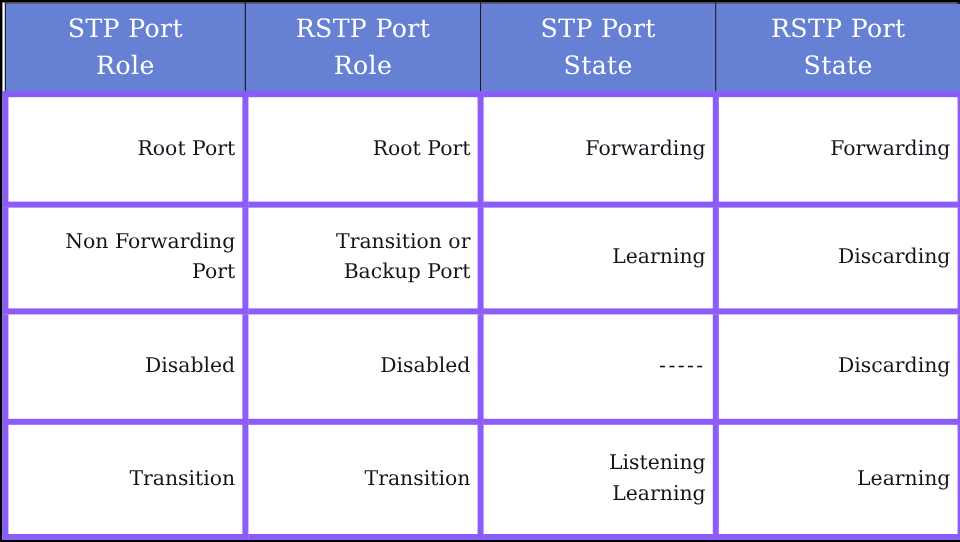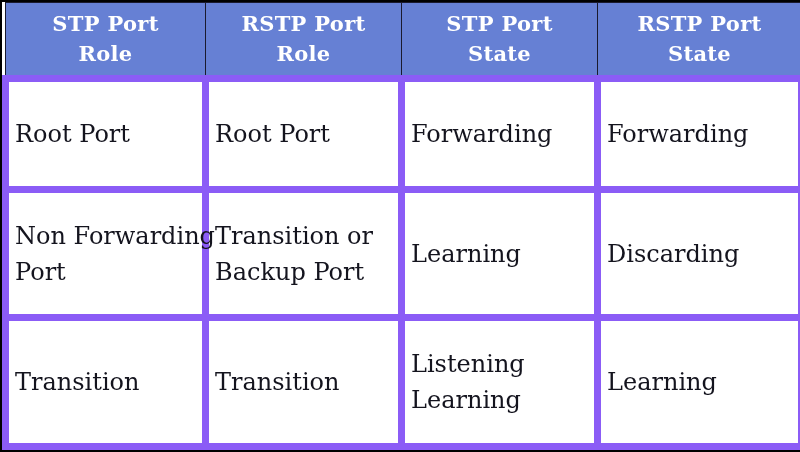--- a/index.html
+++ b/index.html
@@ -35,39 +35,39 @@
   table.stp-table col.c4 { width: 204px; }
 
   thead tr.header-row {
     background: #6680d4;
     height: 76px;
   }
 
   thead th {
     border: 1px solid #1a1a2e;
     color: #ffffff;
-    font-weight: bold;
+    font-weight: normal;
     font-size: 21px;
     line-height: 1.45;
     text-align: center;
     vertical-align: middle;
     padding: 4px 6px;
     letter-spacing: 0.3px;
   }
 
   thead th .hdr-line {
     display: block;
   }
 
   tbody td {
-    border: 7px solid #8b5cf6;
+    border: 5px solid #8b5cf6;
     color: #14141e;
-    font-size: 24px;
+    font-size: 17px;
     line-height: 1.5;
-    text-align: left;
+    text-align: right;
     vertical-align: middle;
     padding: 4px 6px;
     background: #ffffff;
   }
 
   tbody td .cell-line {
     display: block;
     white-space: nowrap;
   }
 
@@ -140,20 +140,34 @@
           <span class="cell-line">Backup Port</span>
         </td>
         <td>
           <span class="cell-line">Learning</span>
         </td>
         <td>
           <span class="cell-line">Discarding</span>
         </td>
       </tr>
 
+      <tr class="r4">
+        <td>
+          <span class="cell-line">Disabled</span>
+        </td>
+        <td>
+          <span class="cell-line">Disabled</span>
+        </td>
+        <td class="dash-cell">
+          <span class="cell-line">-----</span>
+        </td>
+        <td>
+          <span class="cell-line">Discarding</span>
+        </td>
+      </tr>
 
       <tr class="r5">
         <td>
           <span class="cell-line">Transition</span>
         </td>
         <td>
           <span class="cell-line">Transition</span>
         </td>
         <td>
           <span class="cell-line">Listening</span>

